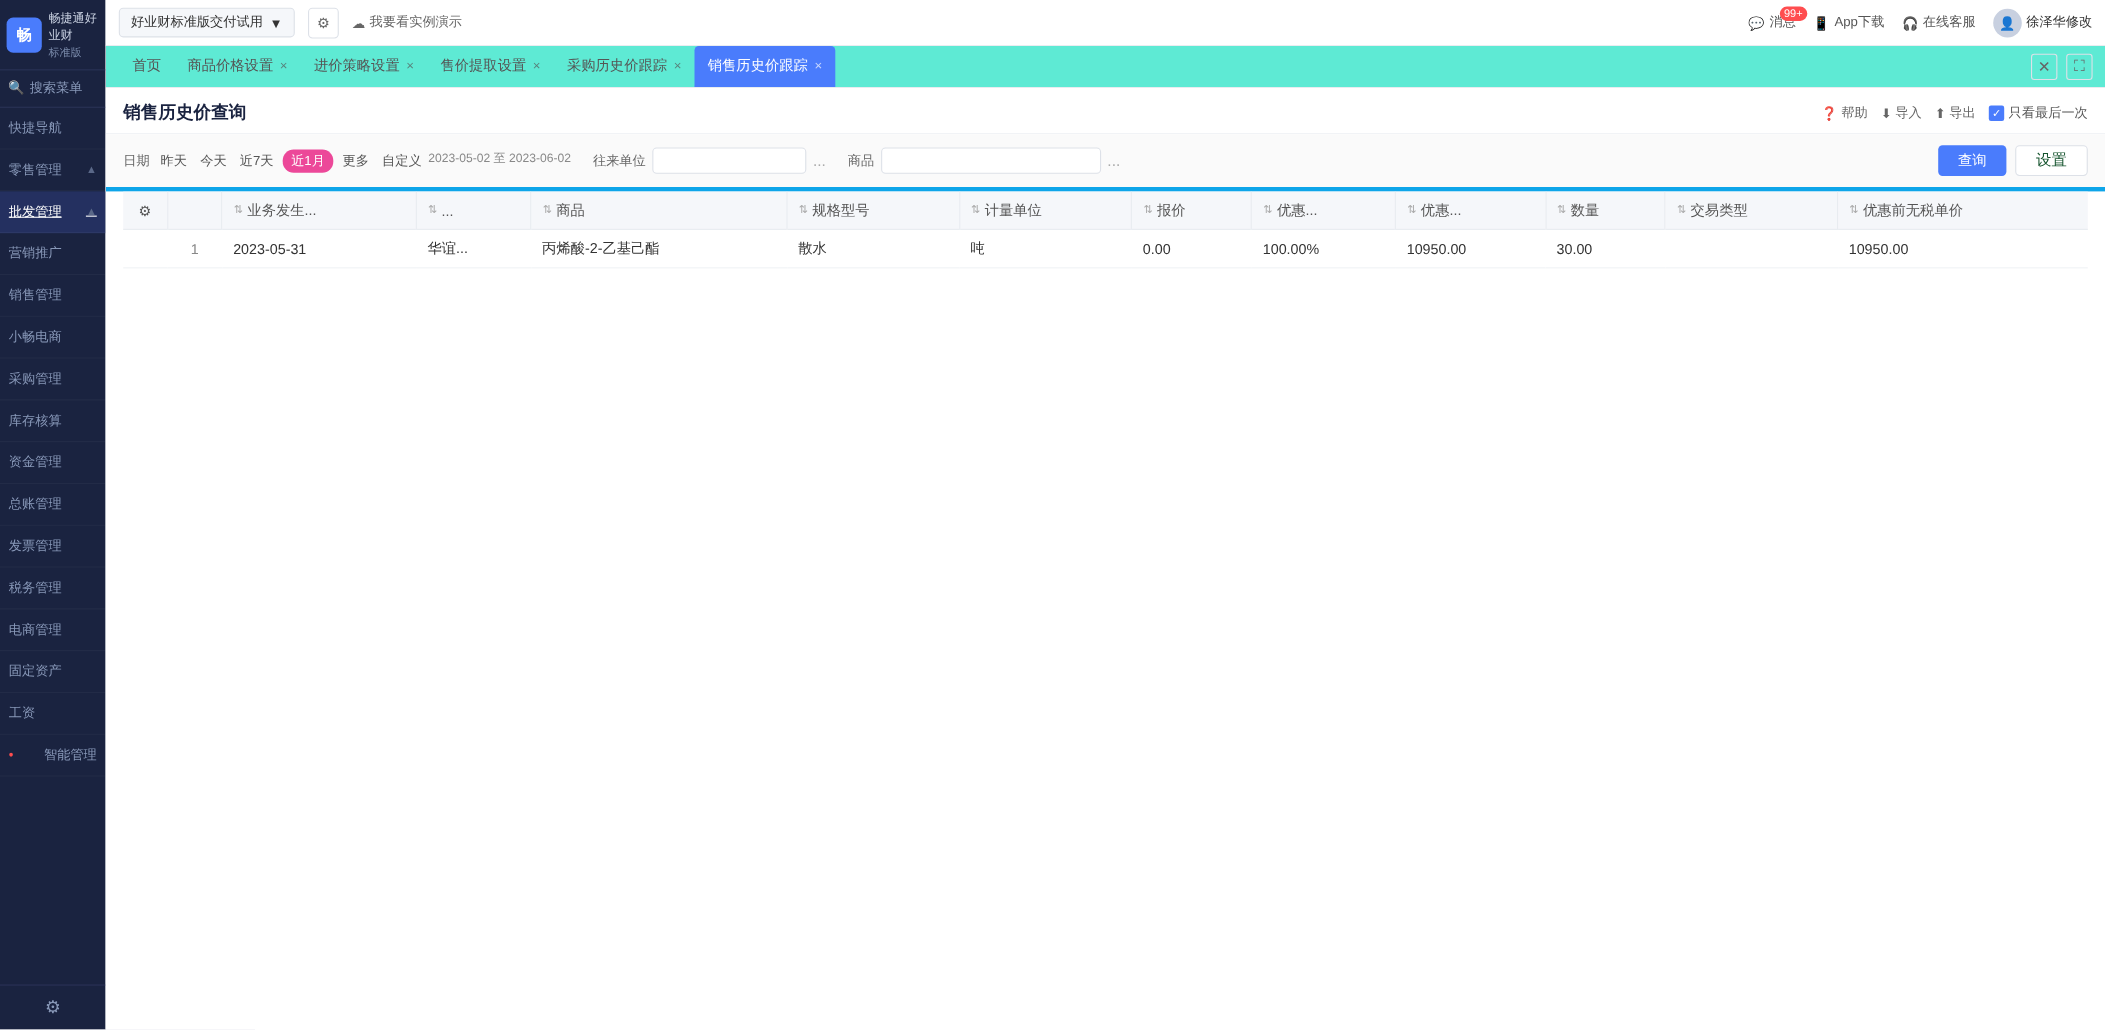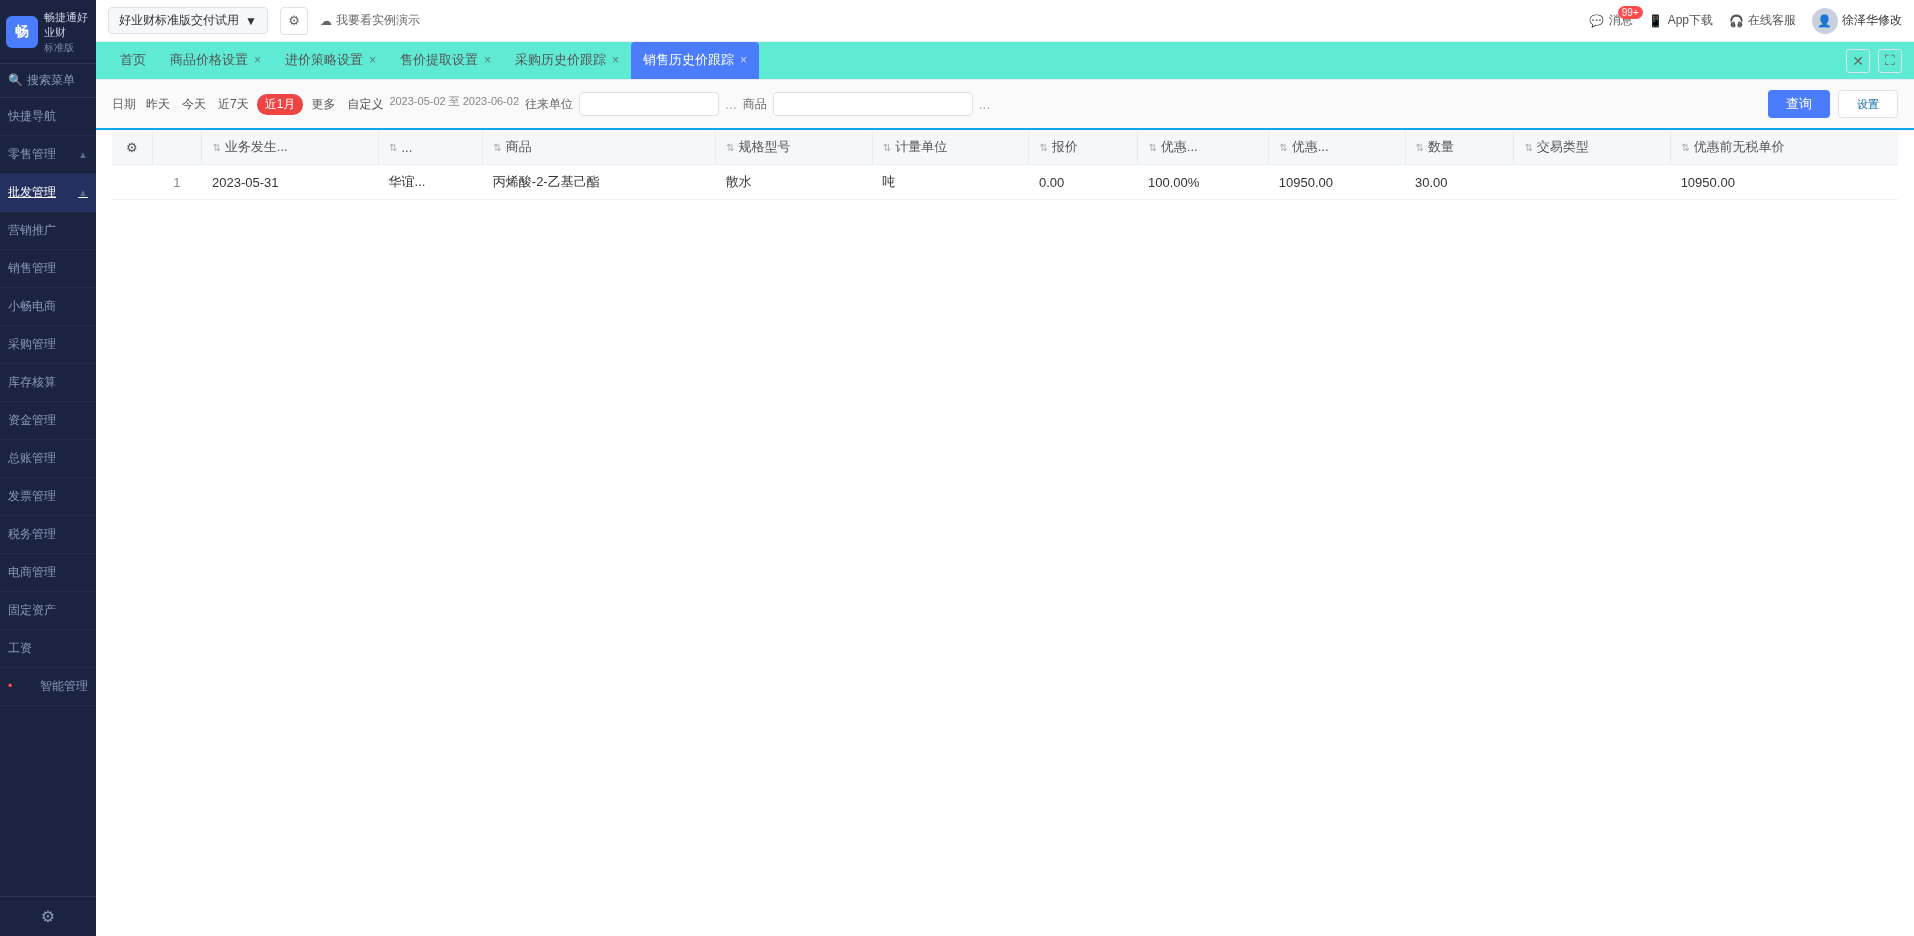--- a/index.html
+++ b/index.html
@@ -228,39 +228,39 @@
       border-radius: 2px;
       display: flex; align-items: center; justify-content: center;
       color: white; font-size: 10px;
     }
 
     
     .filter-bar {
       padding: 10px 16px;
       display: flex;
       align-items: center;
-      gap: 6px;
+      gap: 20px;
       background: #fafafa;
-      border-bottom: 2px solid #0ea5e9;
+      border-bottom: 4px solid #0ea5e9;
       flex-wrap: wrap;
     }
     .filter-group {
       display: flex; align-items: center; gap: 6px;
     }
     .filter-label {
       font-size: 12px; color: #666; white-space: nowrap;
     }
     .date-options {
       display: flex; align-items: center; gap: 4px;
     }
     .date-option {
       font-size: 12px; color: #555; cursor: pointer; padding: 2px 4px;
     }
     .date-option.active {
-      background: #ef4444;
+      background: #ec4899;
       color: white;
       border-radius: 10px;
       padding: 2px 8px;
     }
     .date-range {
       font-size: 11px; color: #888;
     }
     .filter-input-group {
       display: flex; align-items: center; gap: 6px;
     }
@@ -284,25 +284,25 @@
       background: #4a7cfc;
       color: white;
       border: none;
       border-radius: 4px;
       padding: 5px 18px;
       font-size: 13px;
       cursor: pointer;
     }
     .btn-settings {
       background: white;
-      color: #0369a1;
+      color: #14532d;
       border: 1px solid #dde1e8;
       border-radius: 4px;
       padding: 1px 18px;
-      font-size: 11px;
+      font-size: 14px;
       cursor: pointer;
     }
 
     
     .table-container {
       padding: 0 16px 16px;
       overflow-x: auto;
     }
     table {
       width: 100%;
@@ -495,20 +495,41 @@
       <span class="tab-close">×</span>
     </div>
     <div class="window-controls">
       <div class="win-btn">✕</div>
       <div class="win-btn">⛶</div>
     </div>
   </div>
 
   <div class="page-content">
 
+    <div class="page-header">
+      <div class="page-title">销售历史价查询</div>
+      <div class="page-header-actions">
+        <div class="header-action-link">
+          <span>❓</span>
+          <span>帮助</span>
+        </div>
+        <div class="header-action-link">
+          <span>⬇</span>
+          <span>导入</span>
+        </div>
+        <div class="header-action-link">
+          <span>⬆</span>
+          <span>导出</span>
+        </div>
+        <label class="checkbox-label">
+          <div class="checkbox-checked">✓</div>
+          <span>只看最后一次</span>
+        </label>
+      </div>
+    </div>
 
     <div class="filter-bar">
       <div class="filter-group">
         <span class="filter-label">日期</span>
         <div class="filter-date-block">
           <div class="date-options">
             <span class="date-option">昨天</span>
             <span class="date-option">今天</span>
             <span class="date-option">近7天</span>
             <span class="date-option active">近1月</span>

